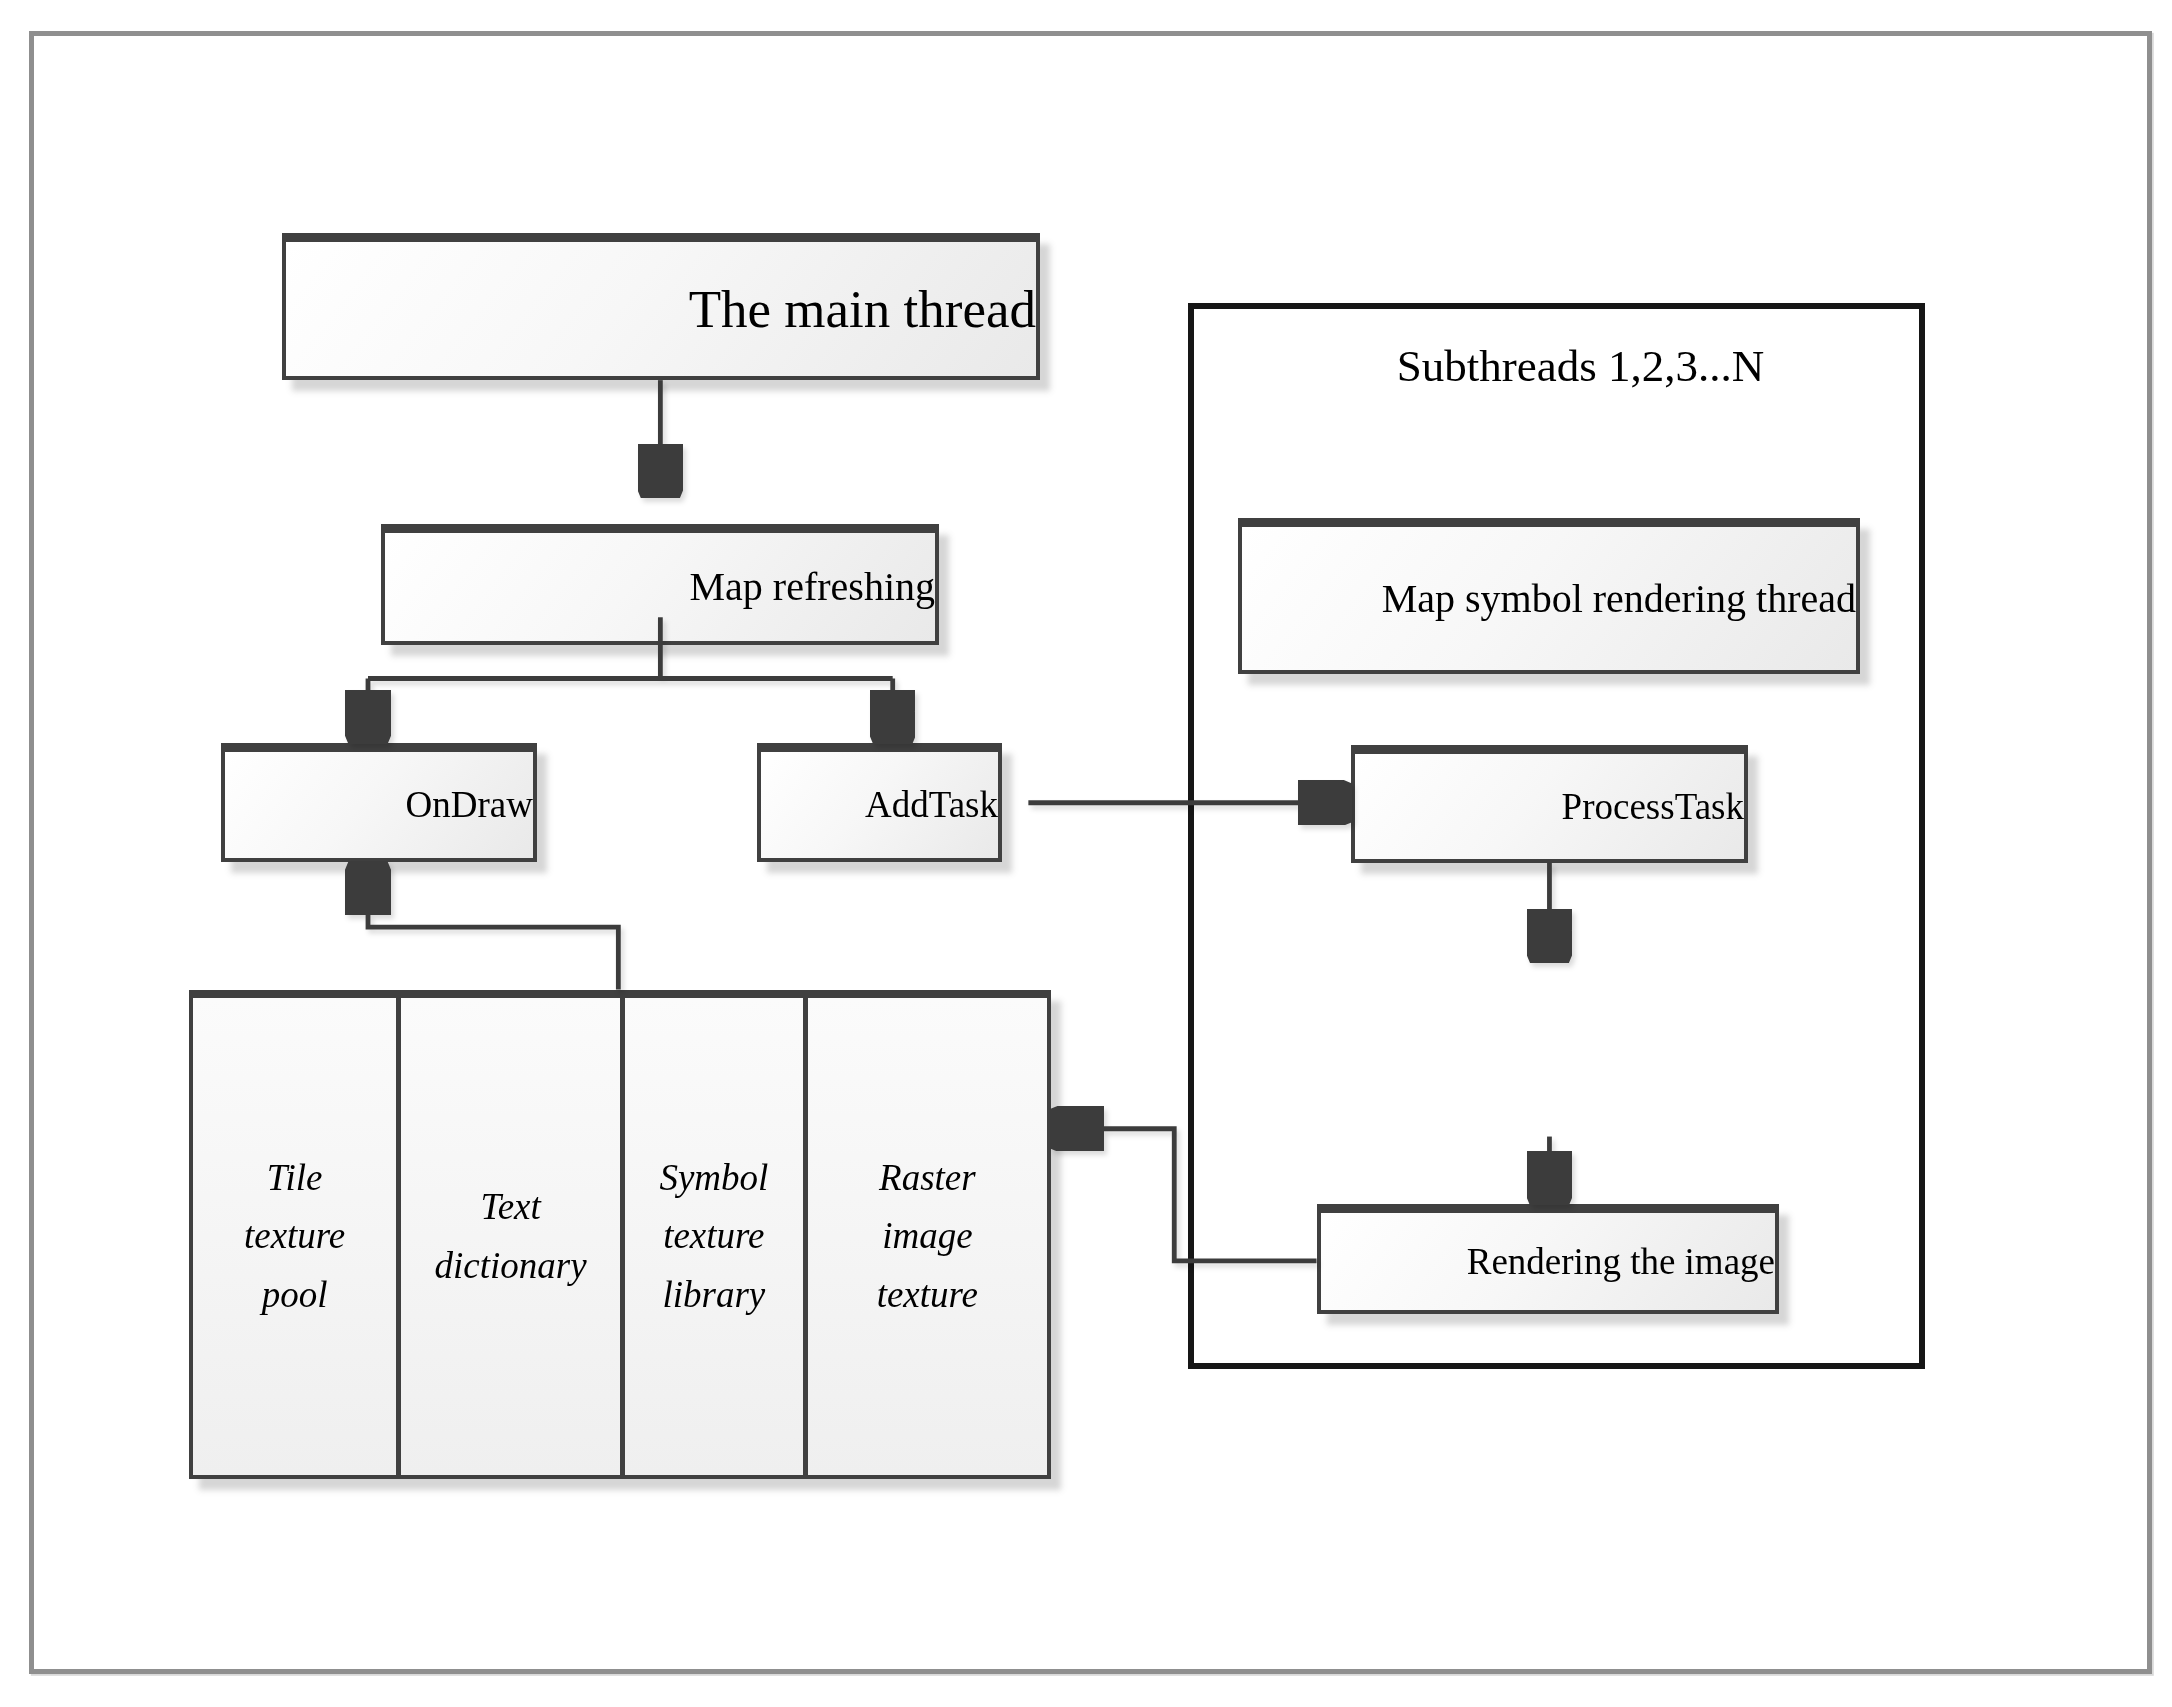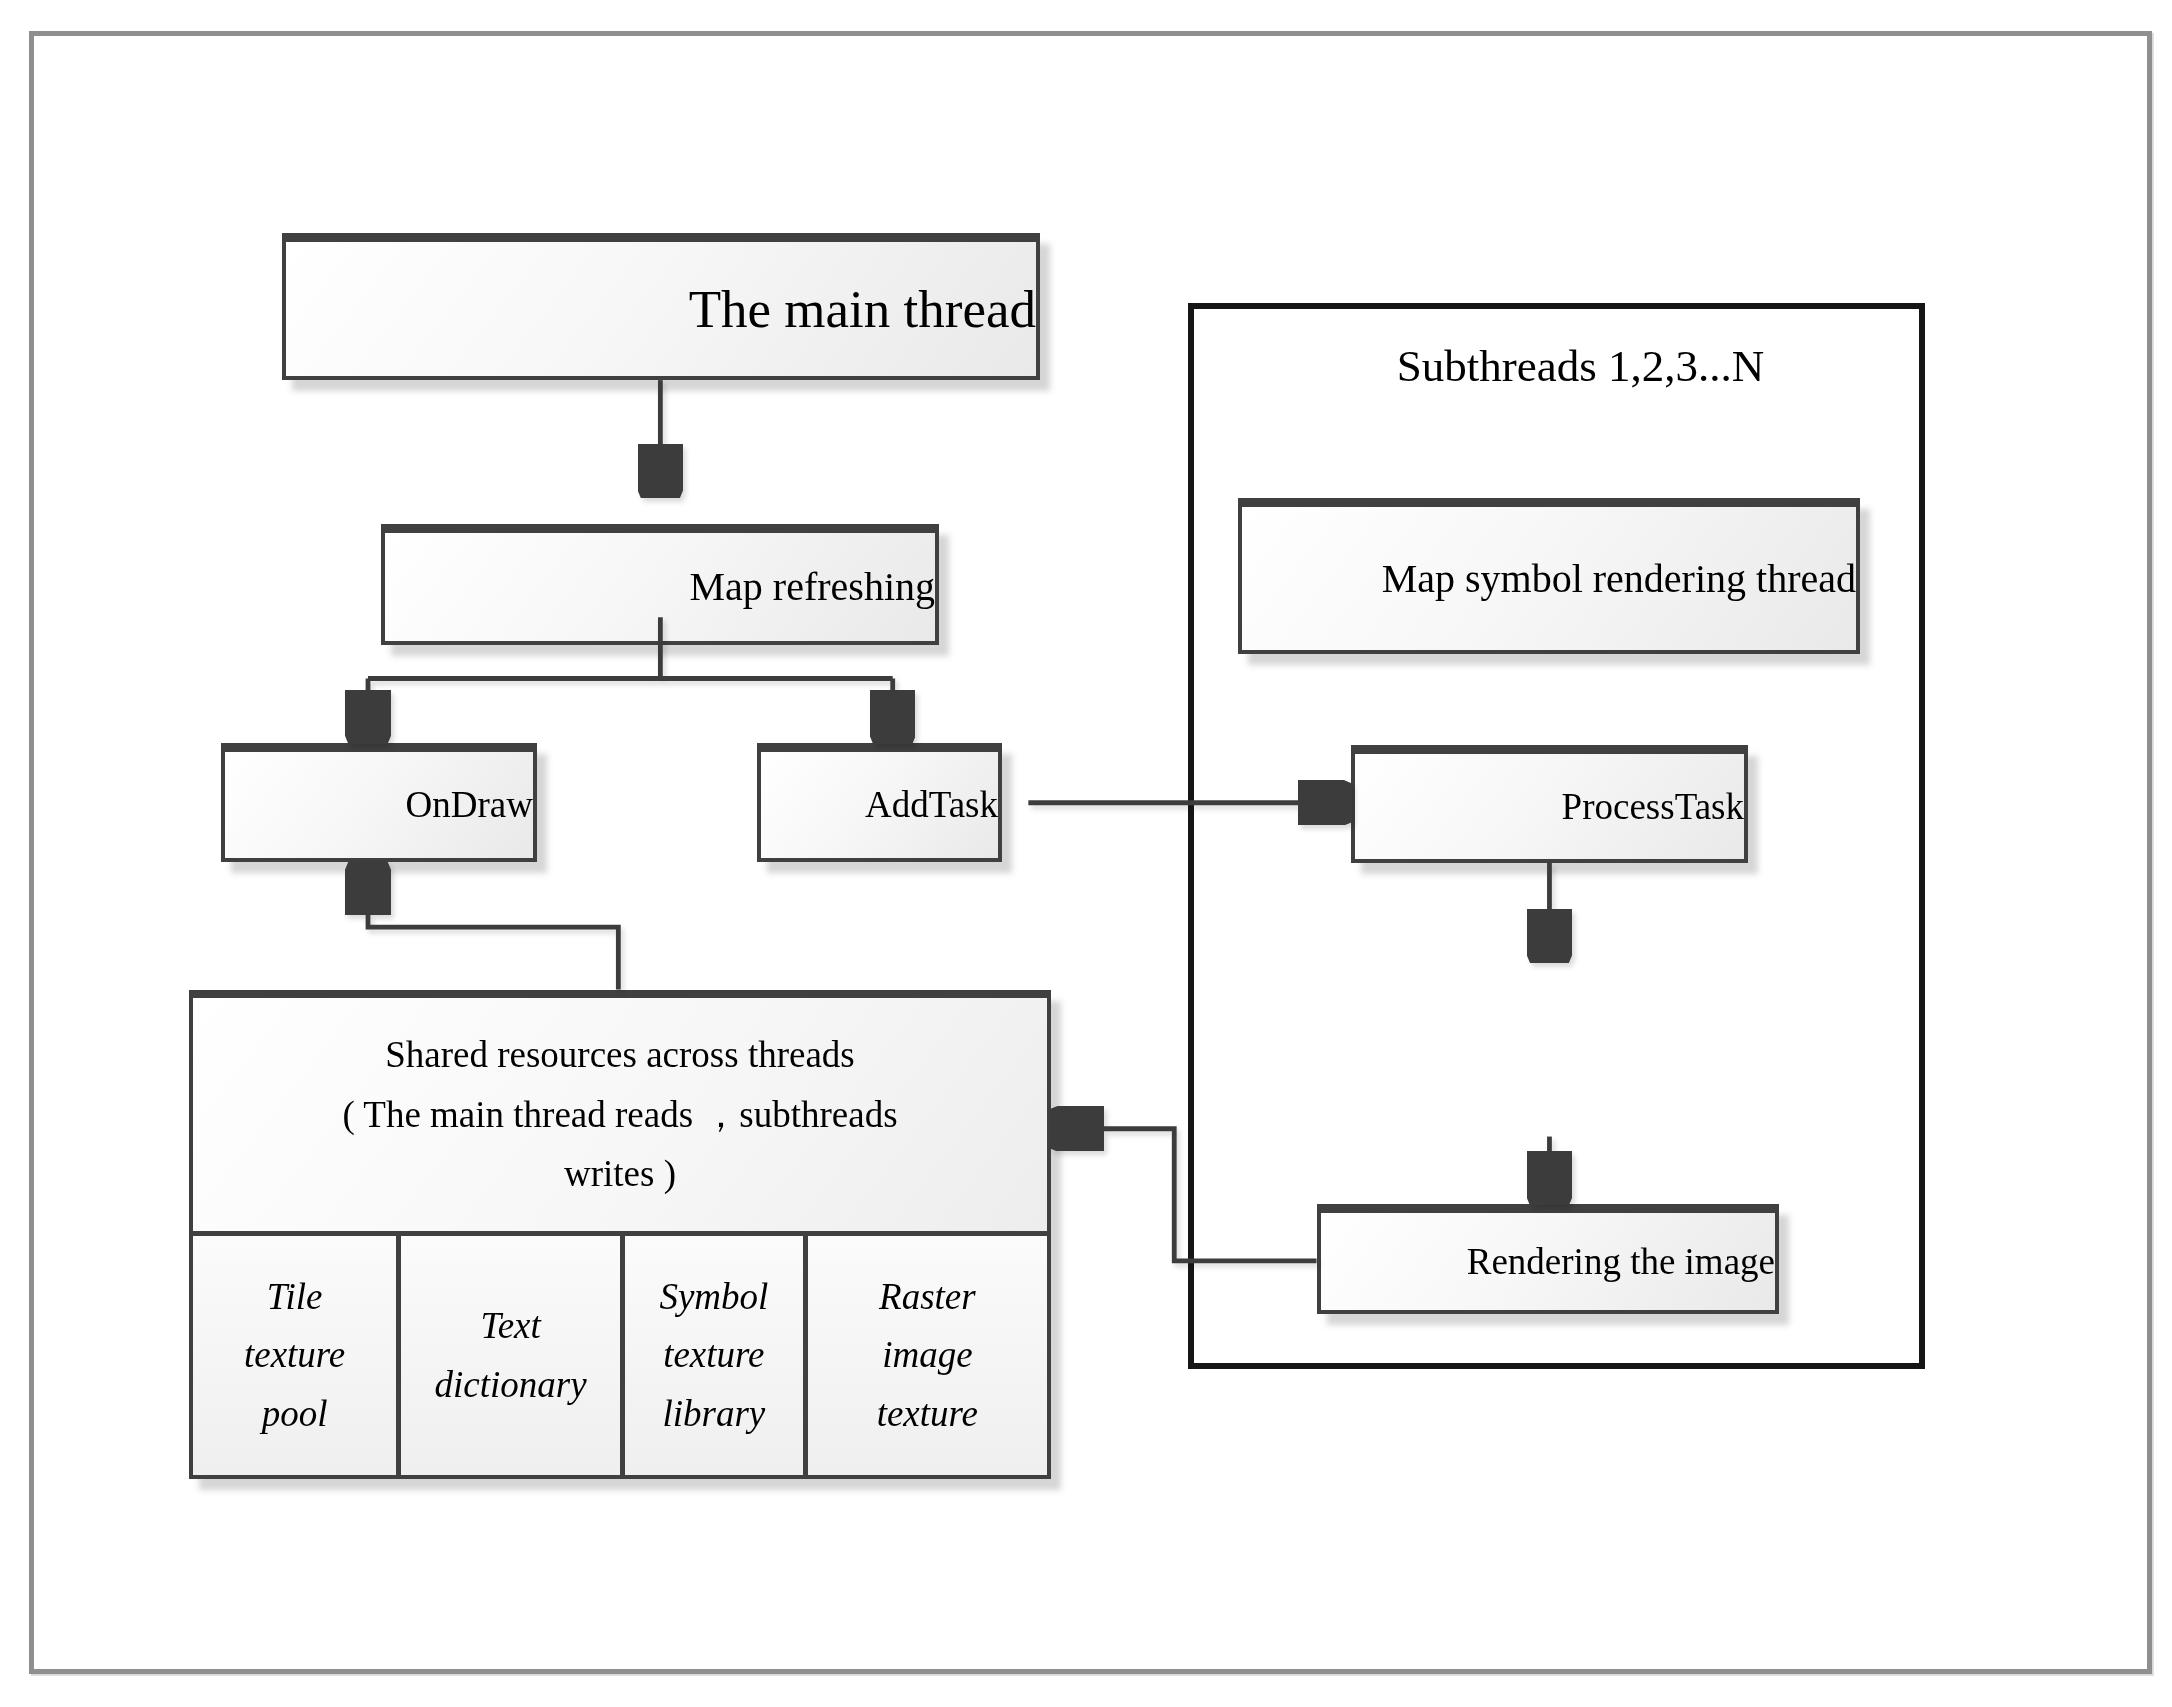--- a/index.html
+++ b/index.html
@@ -135,39 +135,34 @@
   </div>
 
   <div class="node" style="left:221px; top:743px; width:316px; height:119px;">
     <span>OnDraw</span>
   </div>
 
   <div class="node" style="left:757px; top:743px; width:245px; height:119px;">
     <span>AddTask</span>
   </div>
 
-  <div class="node" style="left:1238px; top:498px; width:622px; height:156px;">
+  <div class="node" style="left:1238px; top:518px; width:622px; height:156px;">
     <span class="mid">Map symbol rendering thread</span>
   </div>
 
   <div class="node" style="left:1351px; top:745px; width:397px; height:118px;">
     <span>ProcessTask</span>
   </div>
 
 
   <div class="node" style="left:1317px; top:1204px; width:462px; height:110px;">
     <span>Rendering the image</span>
   </div>
 
   <div class="shared">
-    <div class="shared-title">
-      <span>Shared resources across threads</span>
-      <span>( The main thread reads ，subthreads</span>
-      <span>writes )</span>
-    </div>
     <div class="shared-cells">
       <div class="shared-cell c1">
         <span>Tile</span>
         <span>texture</span>
         <span>pool</span>
       </div>
       <div class="shared-cell c2">
         <span>Text</span>
         <span>dictionary</span>
       </div>

